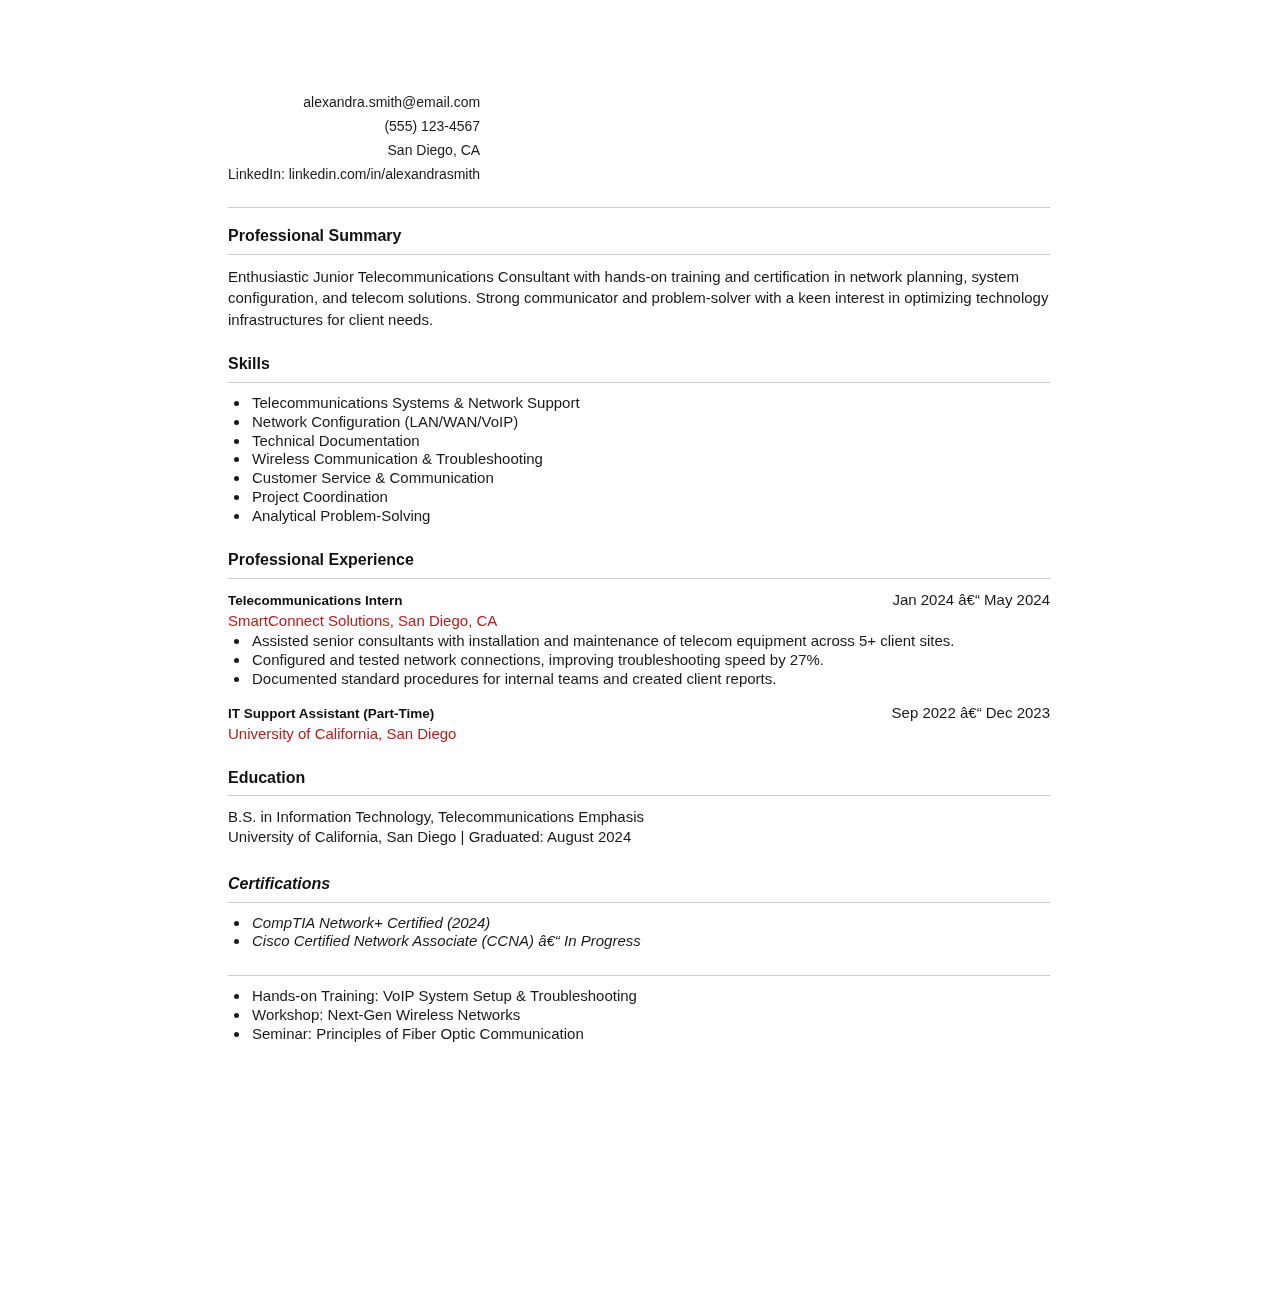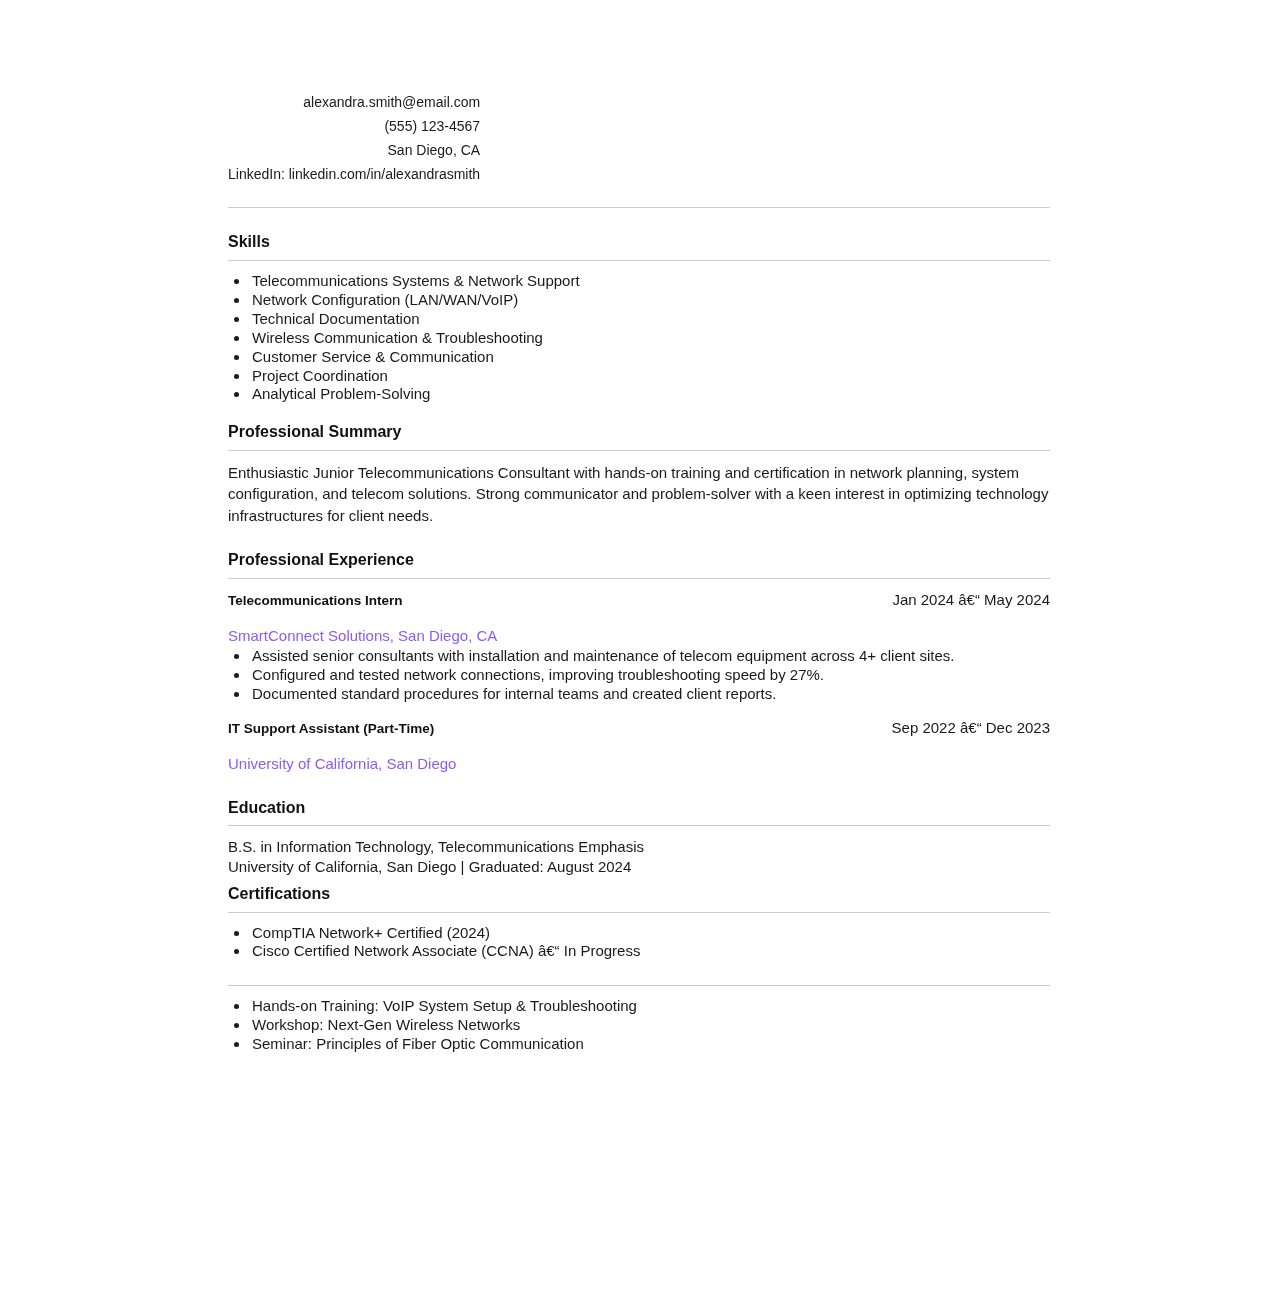--- a/index.html
+++ b/index.html
@@ -120,22 +120,22 @@
   .job-dates {
     font-size: 15px;
     font-weight: normal;
     color: #1a1a1a;
     white-space: nowrap;
     line-height: 1.3;
   }
   .job-org {
     font-size: 15px;
     line-height: 1.3;
-    margin: 16px 0 1px 0;
-    color: #8b5cf6;
+    margin: 1px 0 1px 0;
+    color: #b91c1c;
   }
   ul.job-bullets {
     margin: 0;
     padding: 0 0 0 22px;
     list-style-type: disc;
   }
   ul.job-bullets li {
     font-size: 15px;
     line-height: 1.26;
     color: #1a1a1a;
@@ -145,72 +145,72 @@
   
   .edu-line {
     font-size: 15px;
     line-height: 1.28;
     margin: 0;
     color: #1a1a1a;
   }
 
   .sec-exp { margin-top: 24px; }
   .sec-edu { margin-top: 24px; }
-  .sec-cert { margin-top: 8px; }
+  .sec-cert { margin-top: 28px; font-style: italic; }
   .sec-train { margin-top: 24px; }
   .sec-skills { margin-top: 24px; }
 </style>
 </head>
 <body>
 
 <div class="page">
   <div class="resume">
 
     <div class="header">
       <div class="contact">
         <div>alexandra.smith@email.com</div>
         <div>(555) 123-4567</div>
         <div>San Diego, CA</div>
         <div>LinkedIn: linkedin.com/in/alexandrasmith</div>
       </div>
     </div>
     <hr class="header-rule">
+
+    <div class="section">
+      <h2 class="section-title">Professional Summary</h2>
+      <hr class="section-rule">
+      <p class="summary-text">Enthusiastic Junior Telecommunications Consultant with hands-on training and certification in network planning, system configuration, and telecom solutions. Strong communicator and problem-solver with a keen interest in optimizing technology infrastructures for client needs.</p>
+    </div>
 
     <div class="section sec-skills">
       <h2 class="section-title">Skills</h2>
       <hr class="section-rule">
       <ul class="bullets">
         <li>Telecommunications Systems &amp; Network Support</li>
         <li>Network Configuration (LAN/WAN/VoIP)</li>
         <li>Technical Documentation</li>
         <li>Wireless Communication &amp; Troubleshooting</li>
         <li>Customer Service &amp; Communication</li>
         <li>Project Coordination</li>
         <li>Analytical Problem-Solving</li>
       </ul>
     </div>
 
-    <div class="section">
-      <h2 class="section-title">Professional Summary</h2>
-      <hr class="section-rule">
-      <p class="summary-text">Enthusiastic Junior Telecommunications Consultant with hands-on training and certification in network planning, system configuration, and telecom solutions. Strong communicator and problem-solver with a keen interest in optimizing technology infrastructures for client needs.</p>
-    </div>
-
     <div class="section sec-exp">
       <h2 class="section-title">Professional Experience</h2>
       <hr class="section-rule">
 
       <div class="job">
         <div class="job-row">
           <span class="job-role">Telecommunications Intern</span>
           <span class="job-dates">Jan 2024 â€“ May 2024</span>
         </div>
         <div class="job-org">SmartConnect Solutions, San Diego, CA</div>
         <ul class="job-bullets">
-          <li>Assisted senior consultants with installation and maintenance of telecom equipment across 4+ client sites.</li>
+          <li>Assisted senior consultants with installation and maintenance of telecom equipment across 5+ client sites.</li>
           <li>Configured and tested network connections, improving troubleshooting speed by 27%.</li>
           <li>Documented standard procedures for internal teams and created client reports.</li>
         </ul>
       </div>
 
       <div class="job">
         <div class="job-row">
           <span class="job-role">IT Support Assistant (Part-Time)</span>
           <span class="job-dates">Sep 2022 â€“ Dec 2023</span>
         </div>

